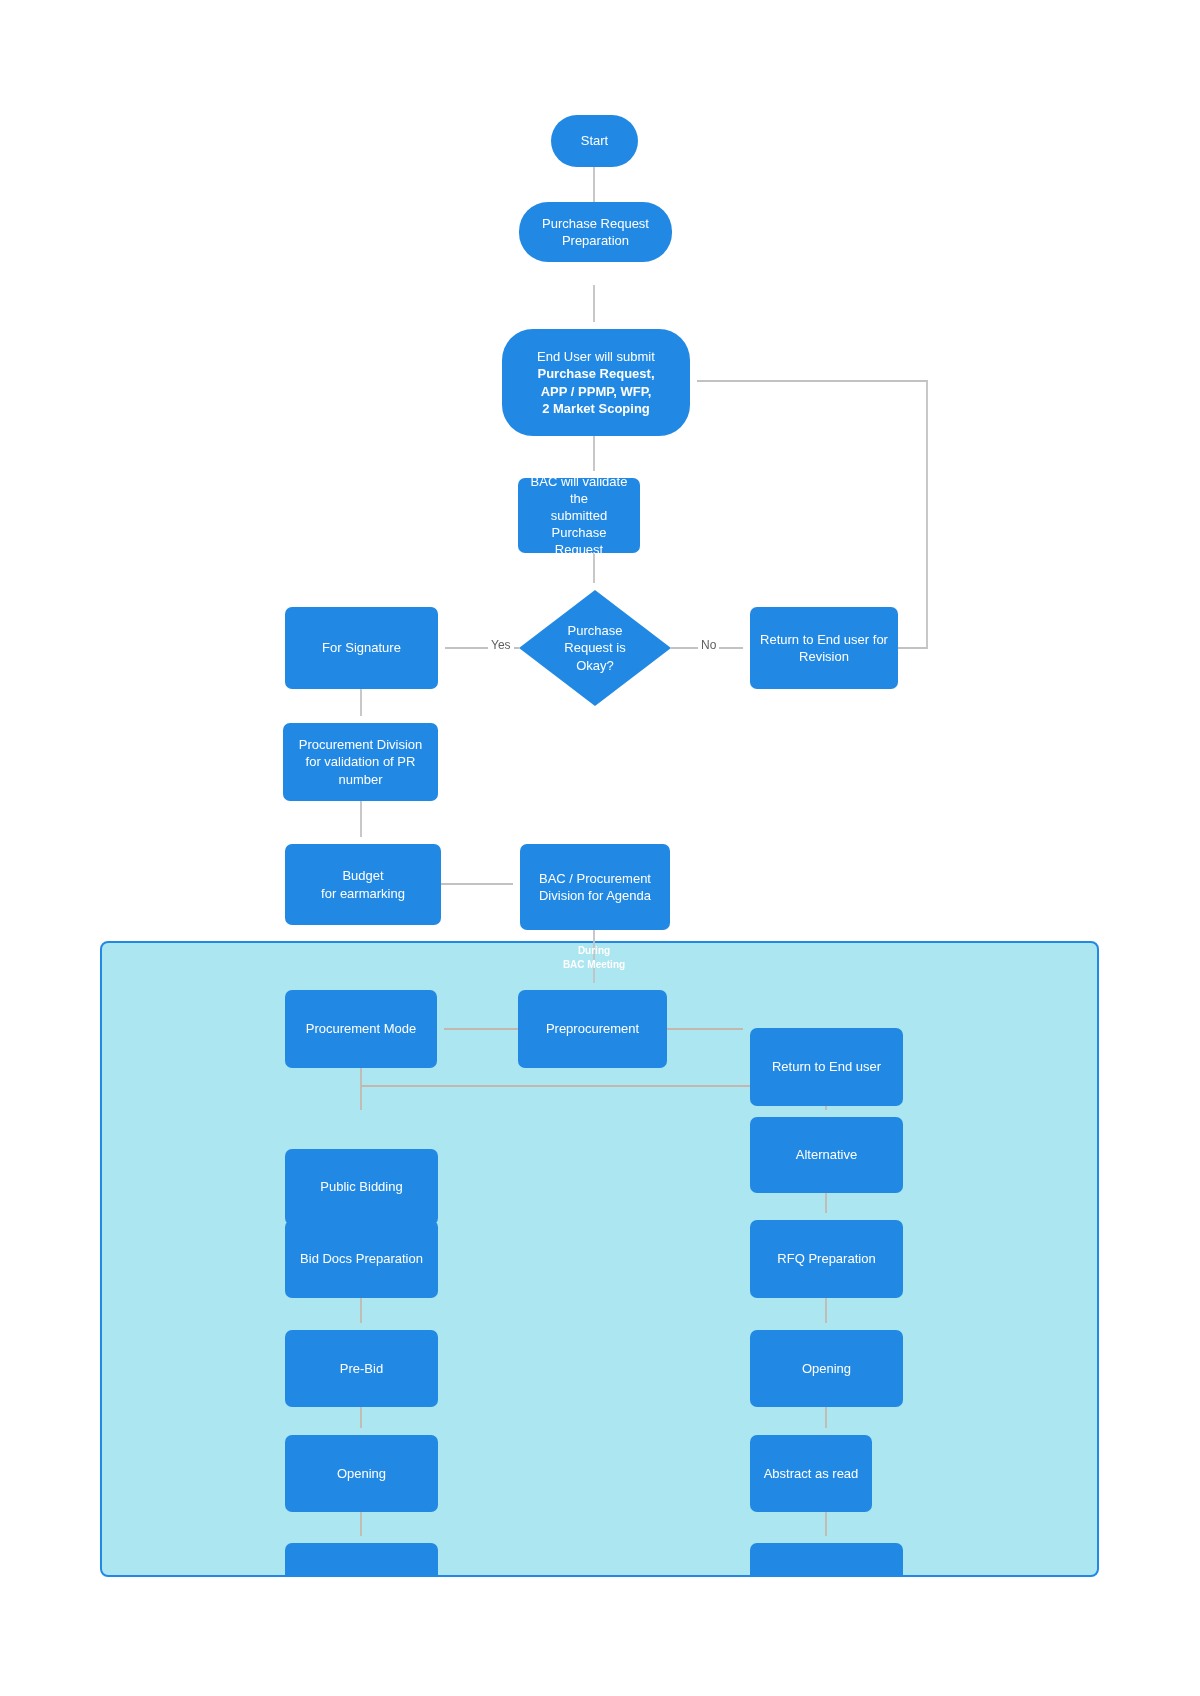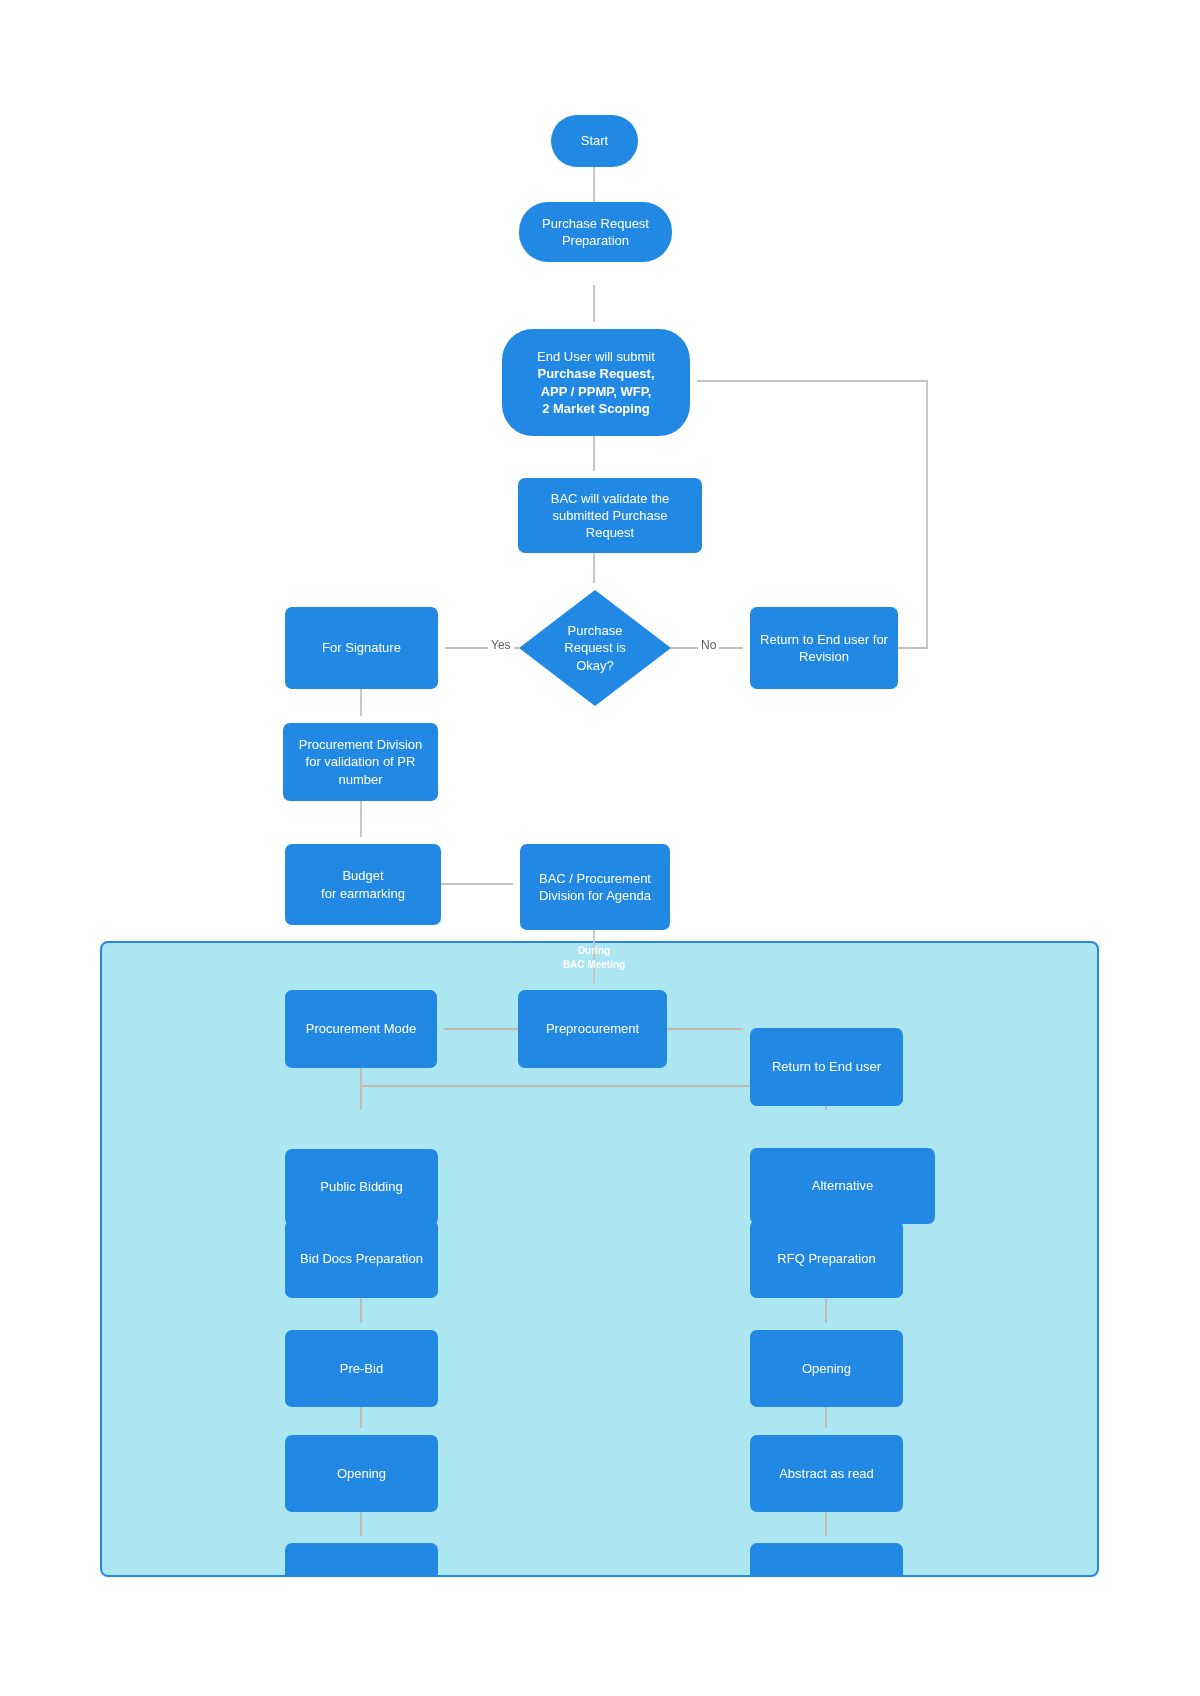--- a/index.html
+++ b/index.html
@@ -66,39 +66,39 @@
     color:var(--edge-label);
     font-size:12px;
     background:var(--canvas-bg);
     padding:0 3px;
     z-index:4;
   }
   
   .n-start{left:551px;top:115px;width:87px;height:52px;}
   .n-prep{left:519px;top:202px;width:153px;height:60px;border-radius:29px;}
   .n-submit{left:502px;top:329px;width:188px;height:107px;}
-  .n-validate{left:518px;top:478px;width:184px;height:75px;}
+  .n-validate{left:518px;top:478px;width:122px;height:75px;}
   .n-decision{left:519px;top:590px;width:152px;height:116px;}
   .n-for-signature{left:285px;top:607px;width:153px;height:82px;}
   .n-return-revision{left:750px;top:607px;width:148px;height:82px;}
   .n-pr-validation{left:283px;top:723px;width:155px;height:78px;}
   .n-budget{left:285px;top:844px;width:156px;height:81px;}
   .n-agenda{left:520px;top:844px;width:150px;height:86px;}
   .n-proc-mode{left:285px;top:990px;width:152px;height:78px;}
   .n-preproc{left:518px;top:990px;width:149px;height:78px;}
   .n-return-end{left:750px;top:1028px;width:153px;height:78px;}
   .n-public-bidding{left:285px;top:1117px;width:153px;height:76px;margin-top:32px;}
   .n-bid-docs{left:285px;top:1220px;width:153px;height:78px;}
   .n-pre-bid{left:285px;top:1330px;width:153px;height:77px;}
   .n-opening-left{left:285px;top:1435px;width:153px;height:77px;}
   .n-partial-left{left:285px;top:1543px;width:153px;height:33px;border-radius:7px 7px 0 0;}
-  .n-alternative{left:750px;top:1148px;width:185px;height:76px;}
+  .n-alternative{left:750px;top:1117px;width:153px;height:76px;}
   .n-rfq-prep{left:750px;top:1220px;width:153px;height:78px;}
   .n-opening-right{left:750px;top:1330px;width:153px;height:77px;}
-  .n-abstract{left:750px;top:1435px;width:153px;height:77px;}
+  .n-abstract{left:750px;top:1435px;width:122px;height:77px;}
   .n-partial-right{left:750px;top:1543px;width:153px;height:33px;border-radius:7px 7px 0 0;}
   .l-yes{left:464px;top:638px;margin-left:24px;}
   .l-no{left:698px;top:638px;}
 </style>
 </head>
 <body>
 
 <div class="canvas">
 
   <div class="container"></div>

